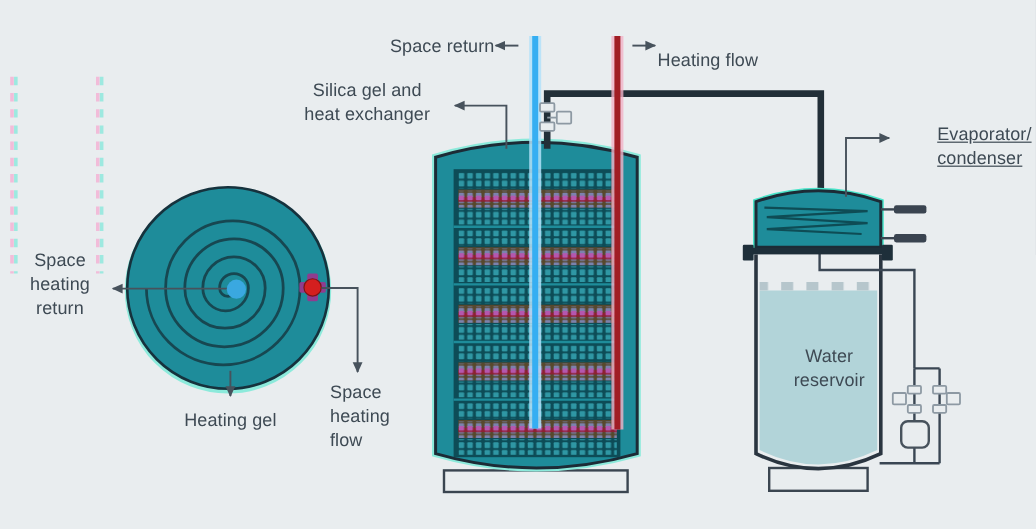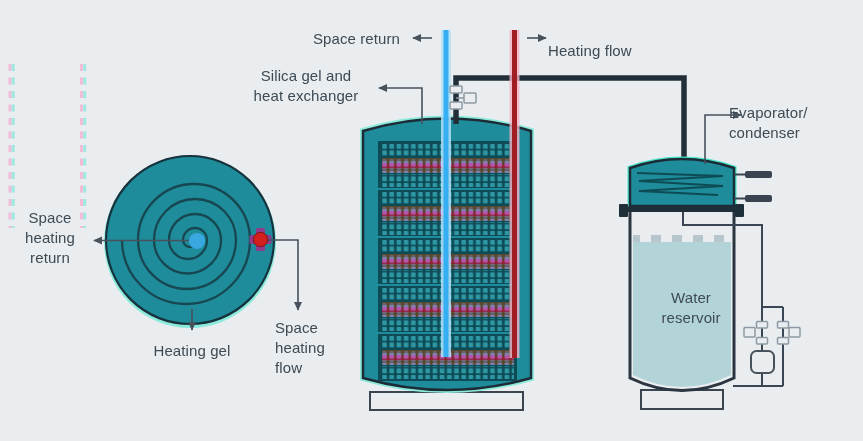--- a/index.html
+++ b/index.html
@@ -188,25 +188,25 @@
   </g>
 
   <g fill="none" stroke="#47525c" stroke-width="1.6">
     <path d="M 432 38 L 413 38" marker-end="url(#arrow)"></path>
     <path d="M 527 38 L 546 38" marker-end="url(#arrow)"></path>
     <path d="M 422 124 L 422 88 L 379 88" marker-end="url(#arrow)"></path>
     <path d="M 705 164 L 705 115 L 741 115" marker-end="url(#arrow)"></path>
   </g>
 </svg>
 
-  <div class="label t-right" style="left:290px;top:29px;width:110px;">Space return</div>
+  <div class="label t-right" style="left:302px;top:29px;width:110px;">Space return</div>
   <div class="label" style="left:548px;top:29px;margin-top:12px;">Heating flow</div>
   <div class="label t-right" style="left:246px;top:66px;width:120px;text-align:center;">Silica gel and
 heat exchanger</div>
-  <div class="label" style="left:729px;top:103px;">Evaporator/
+  <div class="label" style="left:781px;top:103px;text-decoration:underline;">Evaporator/
 condenser</div>
   <div class="label t-center" style="left:632px;top:288px;width:118px;">Water
 reservoir</div>
   <div class="label t-center" style="left:2px;top:208px;width:96px;">Space
 heating
 return</div>
   <div class="label t-center" style="left:142px;top:341px;width:100px;">Heating gel</div>
   <div class="label" style="left:275px;top:318px;">Space
 heating
 flow</div>

